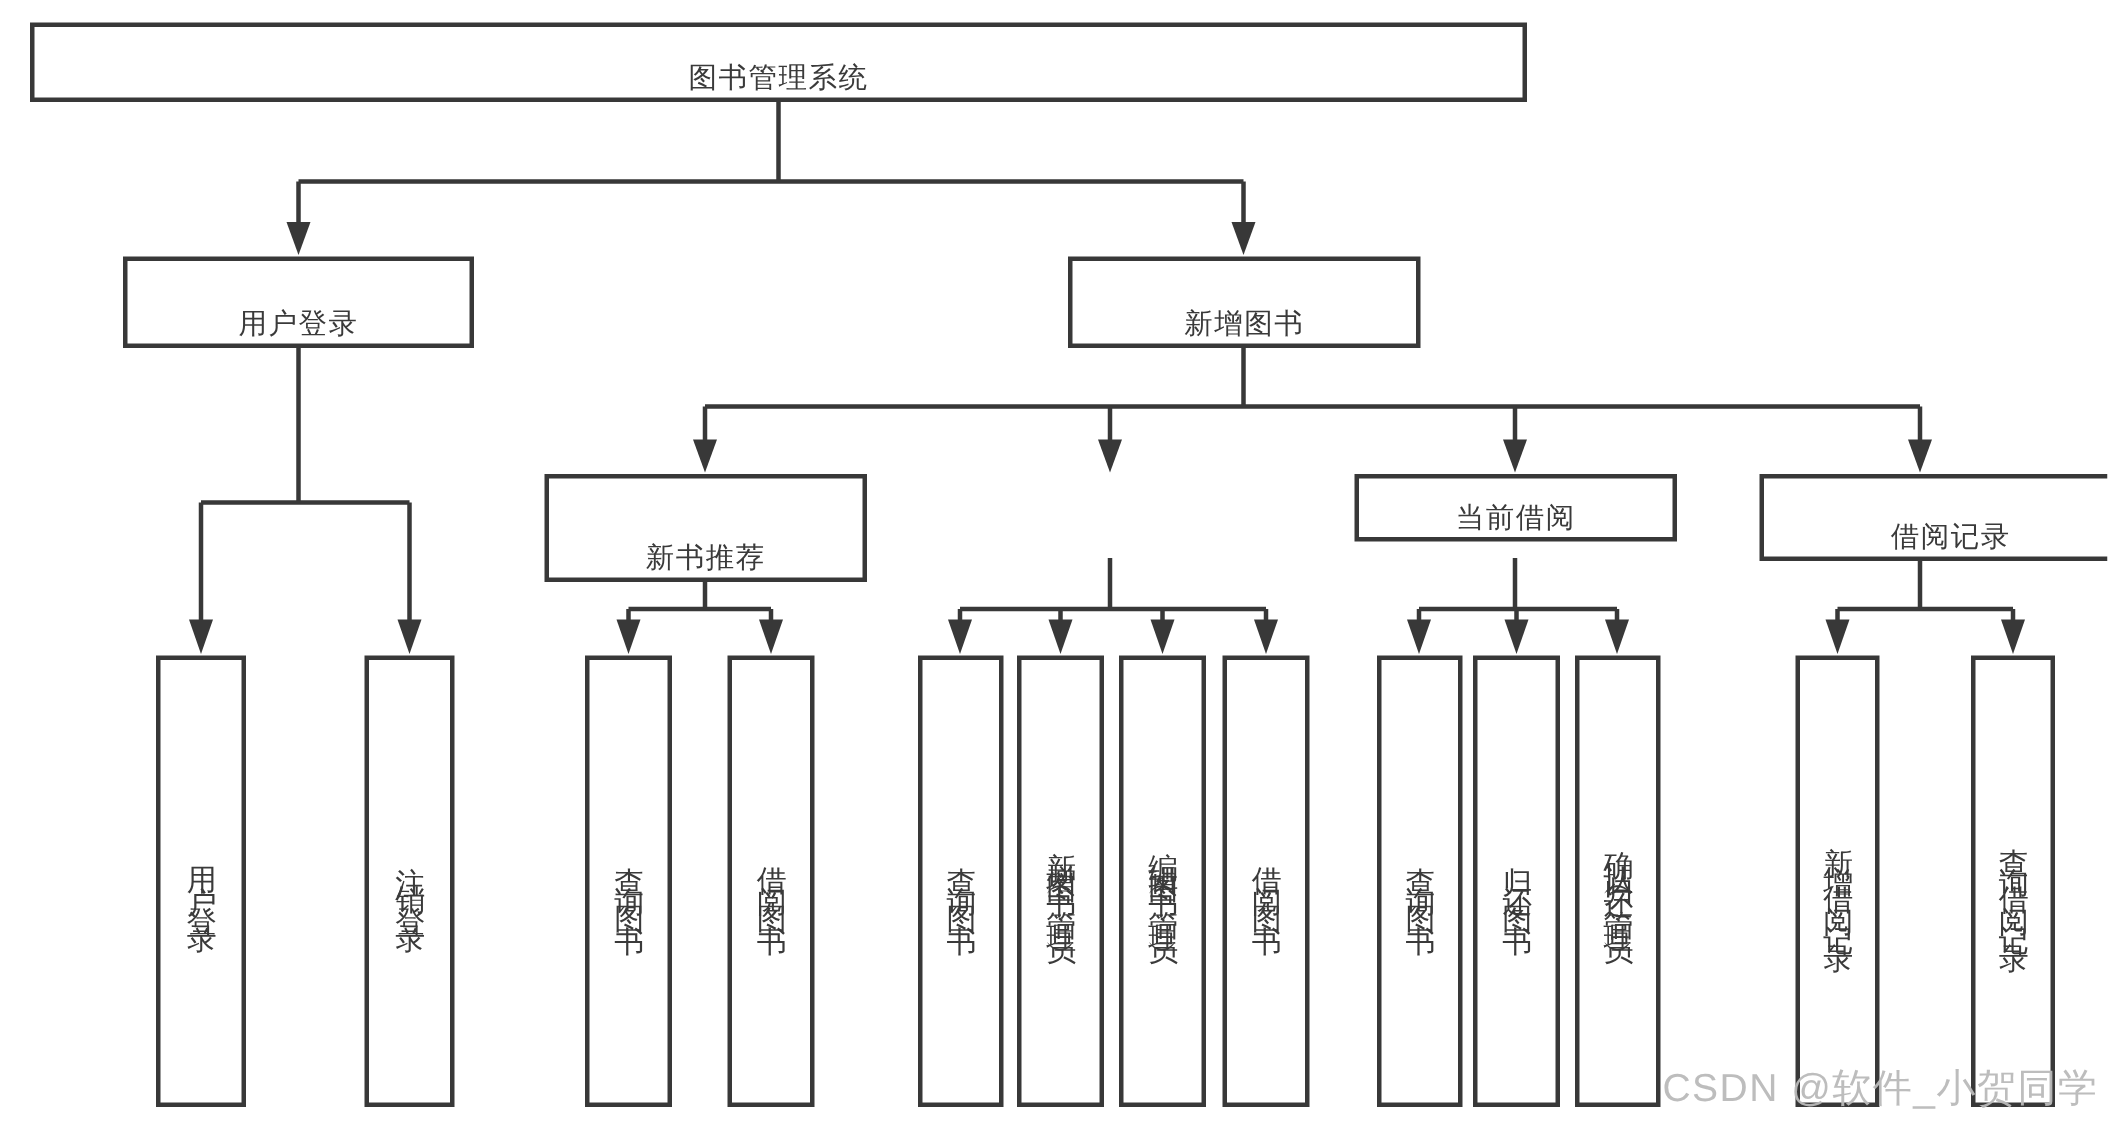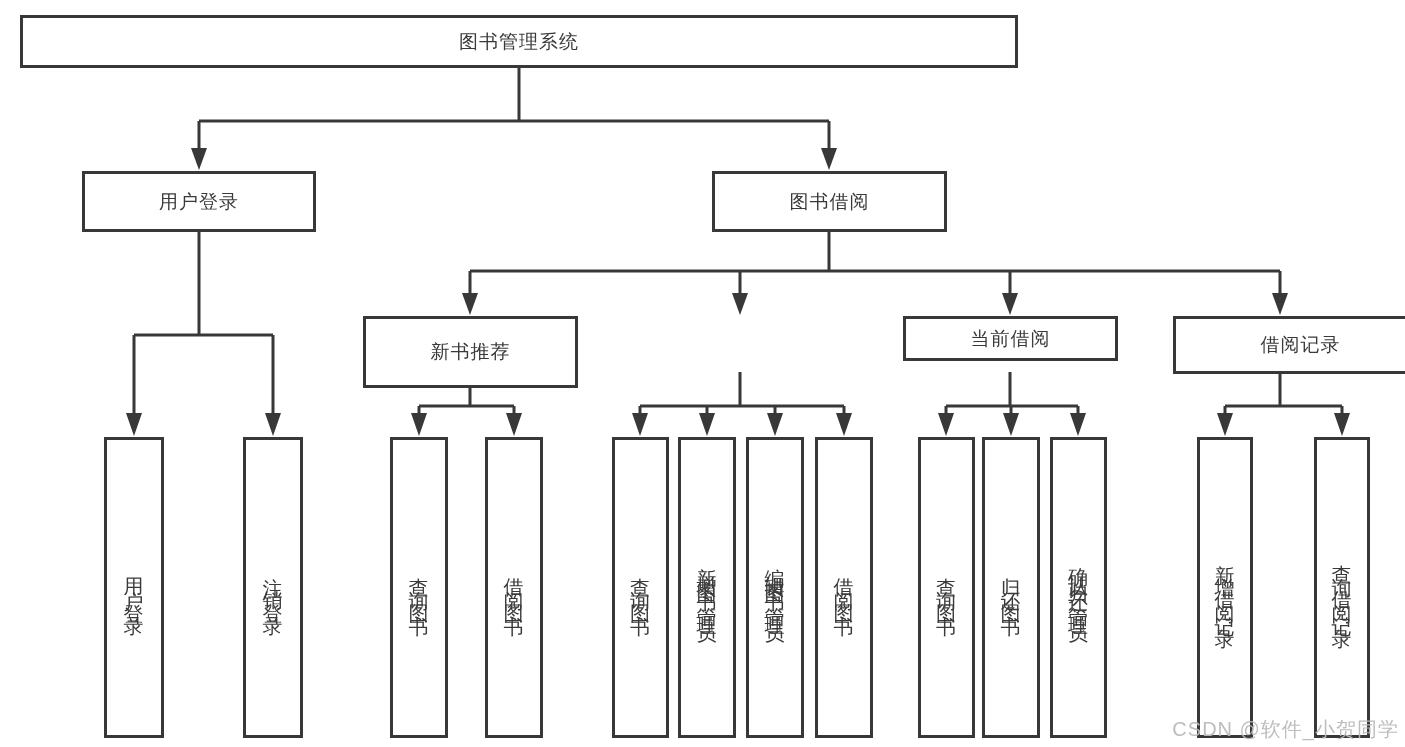--- a/index.html
+++ b/index.html
@@ -14,21 +14,21 @@
   .node {
     position: absolute;
     box-sizing: border-box;
     border: 3px solid #383838;
     background: #ffffff;
     display: flex;
     align-items: center;
     justify-content: center;
     color: #3a3a3a;
   }
-  .h-node { font-size: 19px; letter-spacing: 1px; }
+  .h-node { font-size: 19px; letter-spacing: 1px; align-items: flex-end; }
   .leaf {
     top: 437px;
     height: 301px;
   }
   .leaf span {
     writing-mode: vertical-rl;
     text-orientation: mixed;
     font-size: 20px;
     letter-spacing: 13px;
     line-height: 1;
@@ -36,21 +36,21 @@
     color: #3a3a3a;
   }
   .leaf.tight span { letter-spacing: 8px; }
   svg.wires { position: absolute; left: 0; top: 0; }
   svg.wires path { stroke: #383838; stroke-width: 3; fill: none; }
   svg.wires polygon { fill: #383838; stroke: none; }
   .watermark {
     position: absolute;
     right: 6px;
     bottom: 4px;
-    font-size: 20px;
+    font-size: 26px;
     color: rgba(185,185,185,0.95);
     letter-spacing: 1px;
     z-index: 10;
     pointer-events: none;
   }
 </style>
 </head>
 <body>
 
 <div class="canvas">
@@ -106,21 +106,21 @@
   </svg>
 
   <div class="node h-node" style="left:20px; top:15px; width:998px; height:53px;">
     <span>图书管理系统</span>
   </div>
 
   <div class="node h-node" style="left:82px; top:171px; width:234px; height:61px;">
     <span>用户登录</span>
   </div>
   <div class="node h-node" style="left:712px; top:171px; width:235px; height:61px;">
-    <span>图书借阅</span>
+    <span>新增图书</span>
   </div>
 
   <div class="node h-node" style="left:363px; top:316px; width:215px; height:72px;">
     <span>新书推荐</span>
   </div>
   <div class="node h-node" style="left:903px; top:316px; width:215px; height:45px;">
     <span>当前借阅</span>
   </div>
   <div class="node h-node" style="left:1173px; top:316px; width:255px; height:58px;">
     <span>借阅记录</span>

